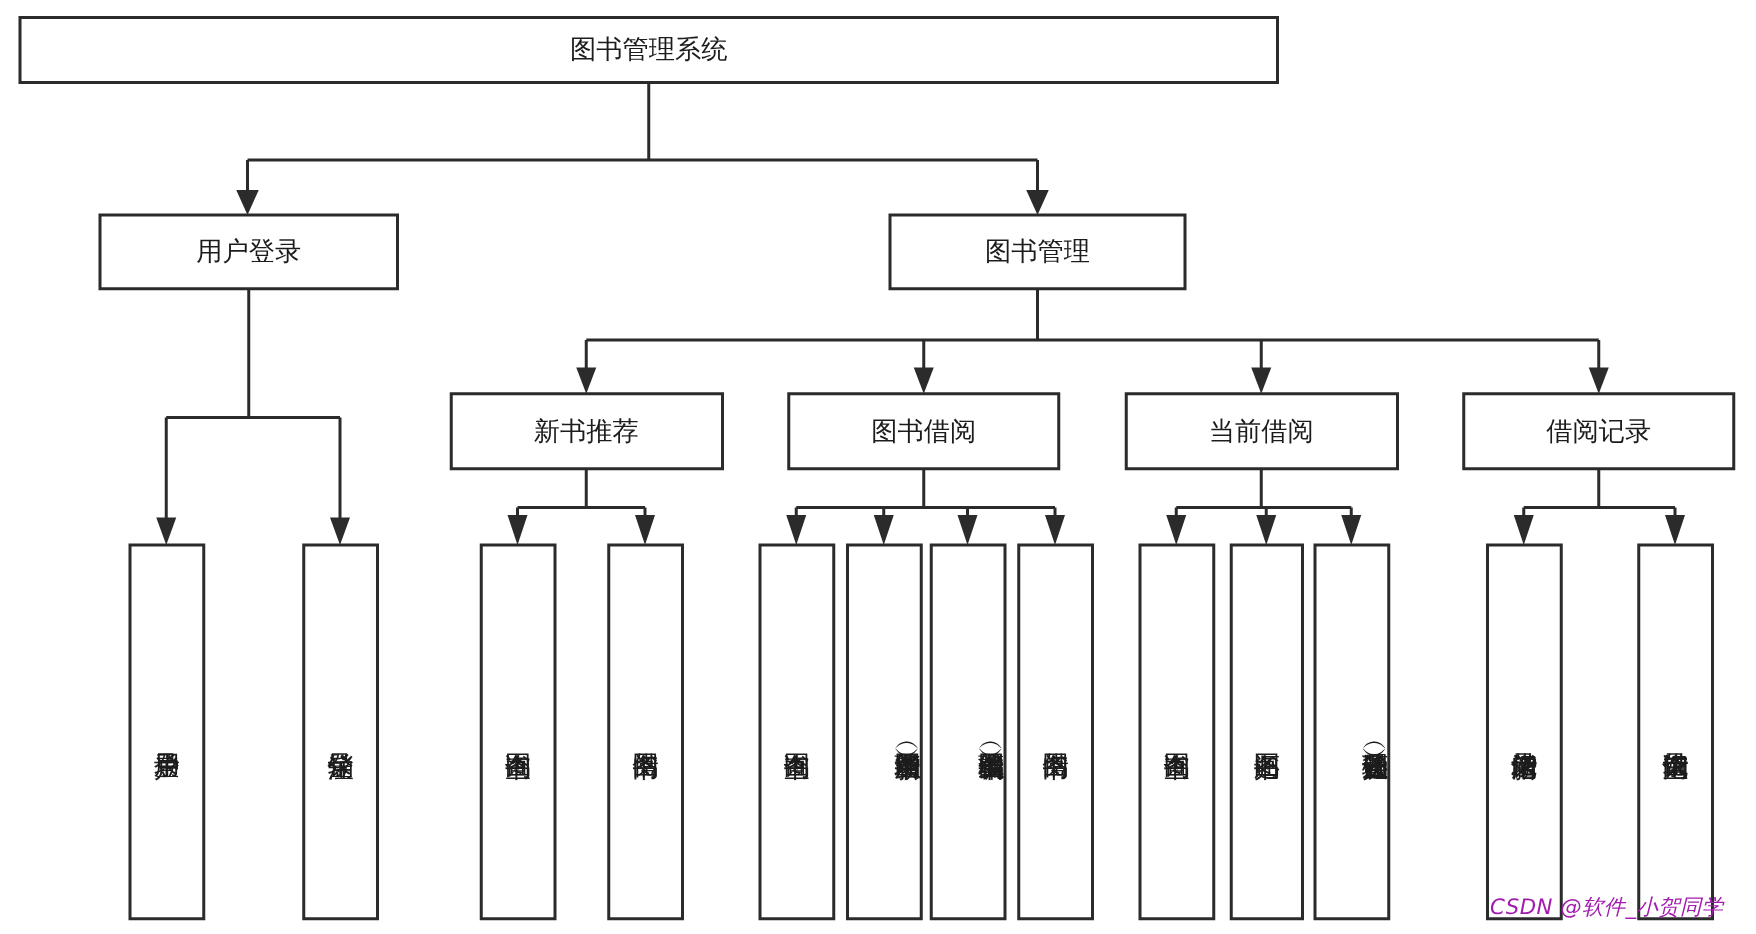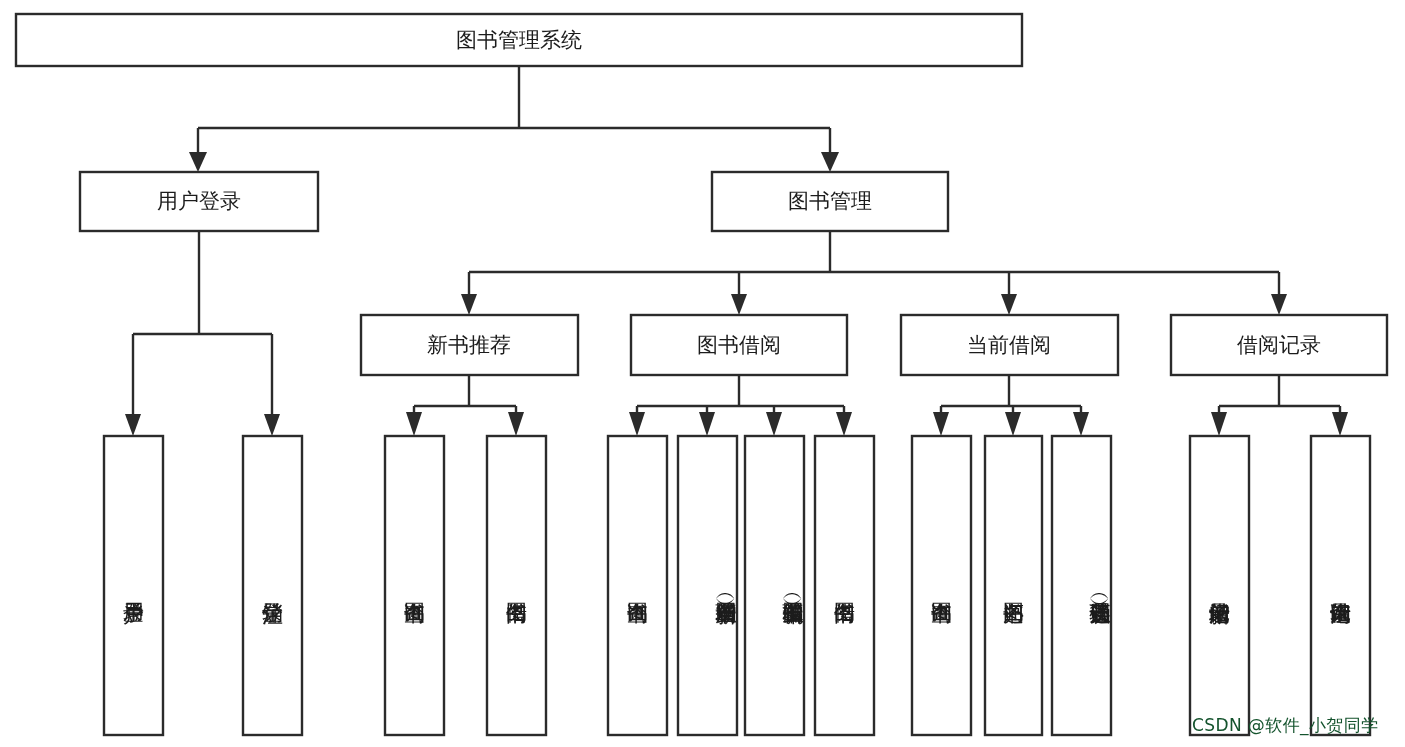--- a/index.html
+++ b/index.html
@@ -46,23 +46,24 @@
     font-family: "DejaVu Sans", "Liberation Sans", sans-serif;
     font-size: 21px;
     fill: #1c1c1c;
     text-anchor: middle;
     dominant-baseline: middle;
   }
   .watermark-text {
     position: absolute;
     font-family: "DejaVu Sans", "Liberation Sans", sans-serif;
     font-size: 17px;
-    color: #14532d;
+    color: #a21caf;
     white-space: nowrap;
     letter-spacing: 0.4px;
+    font-style: italic;
   }
   
   .leaf-label {
     position: absolute;
     writing-mode: vertical-rl;
     text-orientation: upright;
     font-family: "DejaVu Sans", "Liberation Sans", sans-serif;
     font-size: 21px;
     line-height: 1.05;
     color: #1c1c1c;

